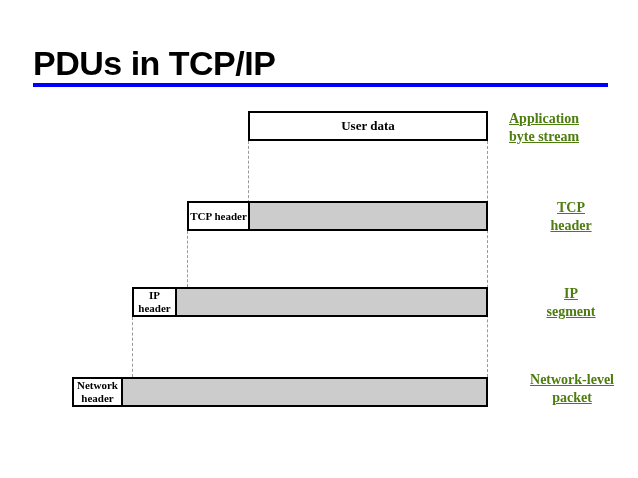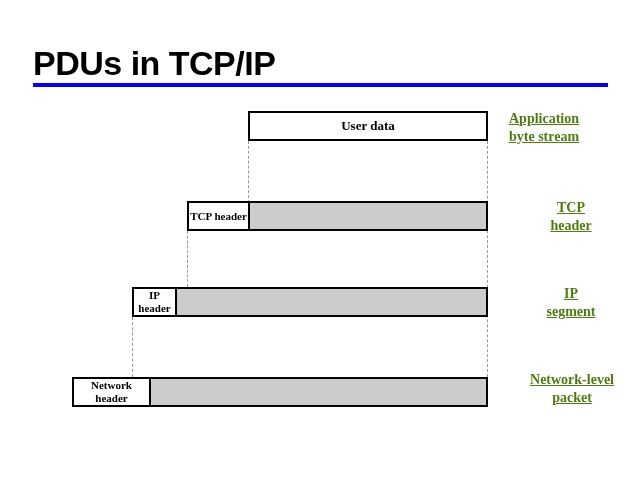--- a/index.html
+++ b/index.html
@@ -127,21 +127,21 @@
     <div class="payload-cell"></div>
   </div>
 
   <div class="pdu-row" style="left:110px; top:287px; width:356px; height:30px;">
     <div class="hdr-cell" style="width:43px;">IP
 header</div>
     <div class="payload-cell"></div>
   </div>
 
   <div class="pdu-row" style="left:50px; top:377px; width:416px; height:30px;">
-    <div class="hdr-cell" style="width:77px;">Network
+    <div class="hdr-cell" style="width:49px;">Network
 header</div>
     <div class="payload-cell"></div>
   </div>
 
   <div class="stack-label left" style="left:487px; top:110px; width:140px;">Application
 byte stream</div>
   <div class="stack-label center" style="left:487px; top:199px; width:124px;">TCP
 header</div>
   <div class="stack-label center" style="left:487px; top:285px; width:124px;">IP
 segment</div>

